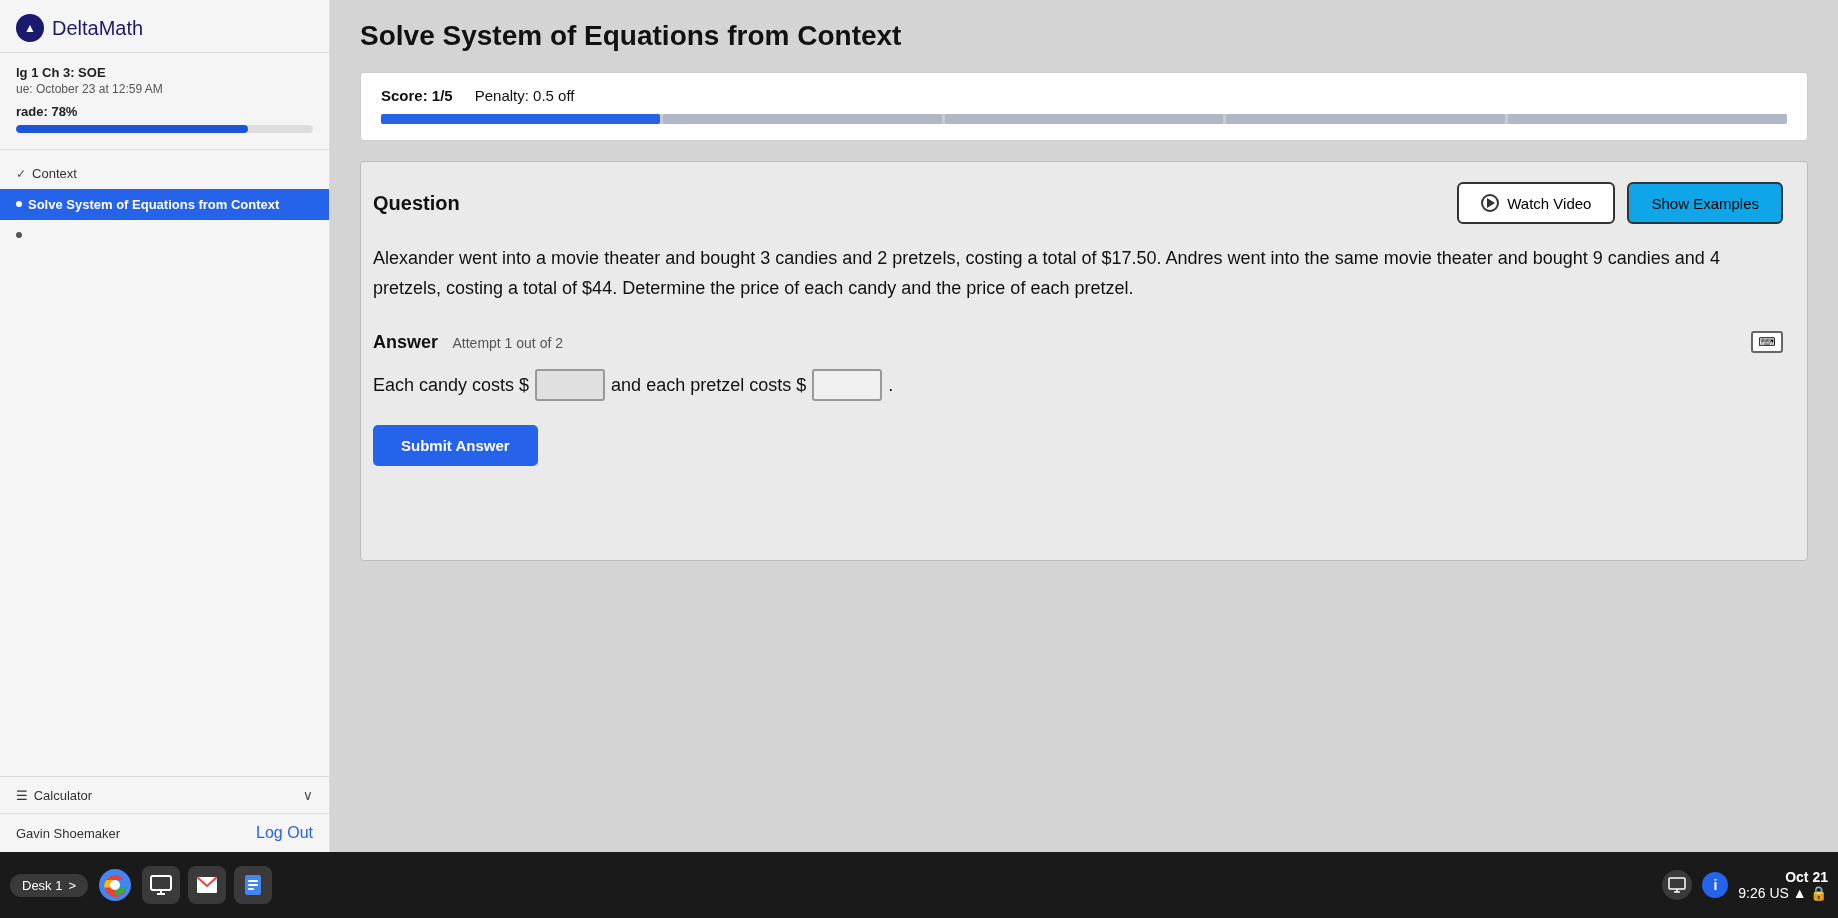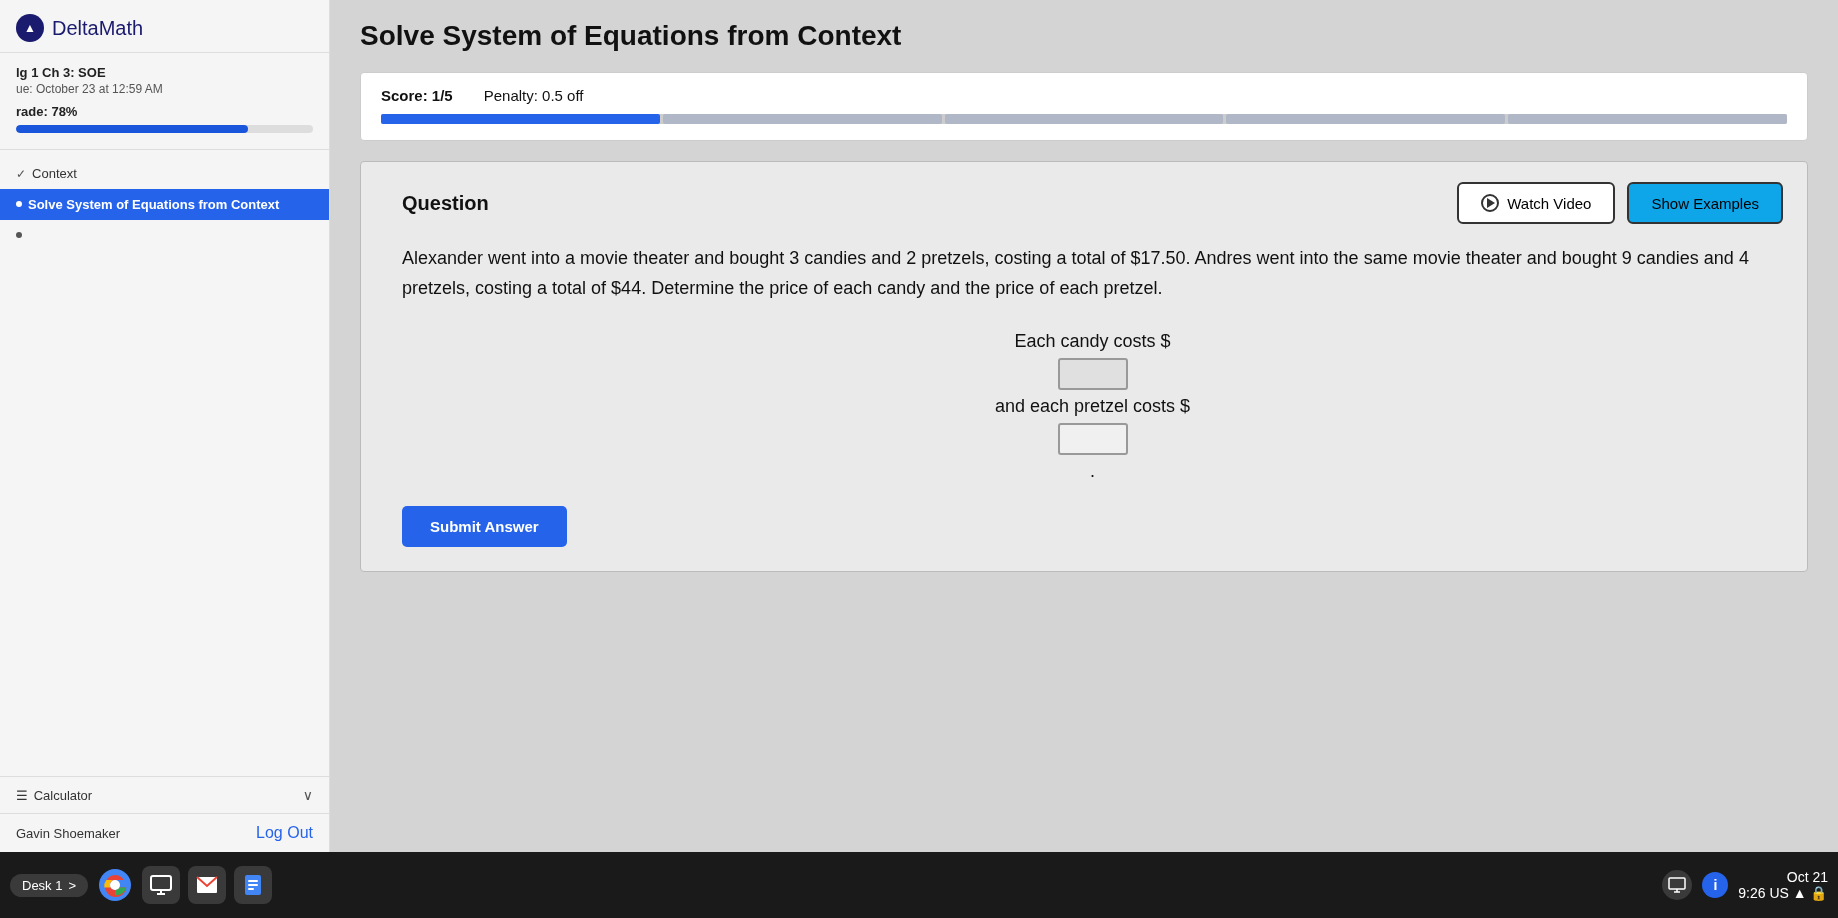--- a/index.html
+++ b/index.html
@@ -203,21 +203,21 @@
       background: white;
       border: 1px solid #ccc;
       border-radius: 4px;
       padding: 14px 20px 16px 20px;
       margin-bottom: 20px;
     }
 
     .score-row {
       display: flex;
       align-items: center;
-      gap: 31px;
+      gap: 22px;
       margin-bottom: 10px;
     }
 
     .score-text {
       font-size: 15px;
       font-weight: bold;
       color: #111;
     }
 
     .penalty-text {
@@ -245,21 +245,21 @@
 
     .progress-segment.empty {
       background: #b0b8c8;
     }
 
     
     .question-box {
       background: rgba(255,255,255,0.5);
       border: 1px solid #bbb;
       border-radius: 4px;
-      padding: 20px 24px 24px 41px;
+      padding: 20px 24px 24px 12px;
       min-height: 400px;
     }
 
     .question-header {
       display: flex;
       align-items: center;
       justify-content: space-between;
       margin-bottom: 20px;
     }
 
@@ -358,21 +358,20 @@
       justify-content: center;
     }
 
     .answer-row {
       font-size: 18px;
       color: #111;
       display: flex;
       align-items: center;
       gap: 6px;
       margin-bottom: 24px;
-      flex-direction: column;
     }
 
     .answer-input {
       width: 70px;
       height: 32px;
       border: 2px solid #999;
       border-radius: 3px;
       background: #f0f0f0;
       padding: 0 6px;
       font-size: 16px;
@@ -446,21 +445,21 @@
       cursor: pointer;
     }
 
     .taskbar-datetime {
       color: white;
       font-size: 14px;
       text-align: right;
     }
 
     .taskbar-date {
-      font-weight: normal;
+      font-weight: bold;
     }
   </style>
 </head>
 <body>
 
 <div class="main-area">
 
   <div class="sidebar">
     <div class="sidebar-logo">
       <div class="logo-icon">▲</div>
@@ -534,20 +533,29 @@
             </button>
             <button class="show-examples-btn">
               <span>Show Examples</span>
             </button>
           </div>
         </div>
 
         <p class="question-text">Alexander went into a movie theater and bought 3 candies and 2 pretzels, costing a total of $17.50. Andres went into the same movie theater and bought 9 candies and 4 pretzels, costing a total of $44. Determine the price of each candy and the price of each pretzel.</p>
 
         <div class="answer-section">
+          <div class="answer-header">
+            <div>
+              <span class="answer-label">Answer</span>
+              <span class="attempt-text">Attempt 1 out of 2</span>
+            </div>
+            <div class="answer-icon">
+              <span style="font-size:12px;">⌨</span>
+            </div>
+          </div>
 
           <div class="answer-row">
             <span>Each candy costs $</span>
             <input class="answer-input first" type="text" value="" style="">
             <span>and each pretzel costs $</span>
             <input class="answer-input" type="text" value="" style="">
             <span>.</span>
           </div>
 
           <button class="submit-btn">Submit Answer</button>

